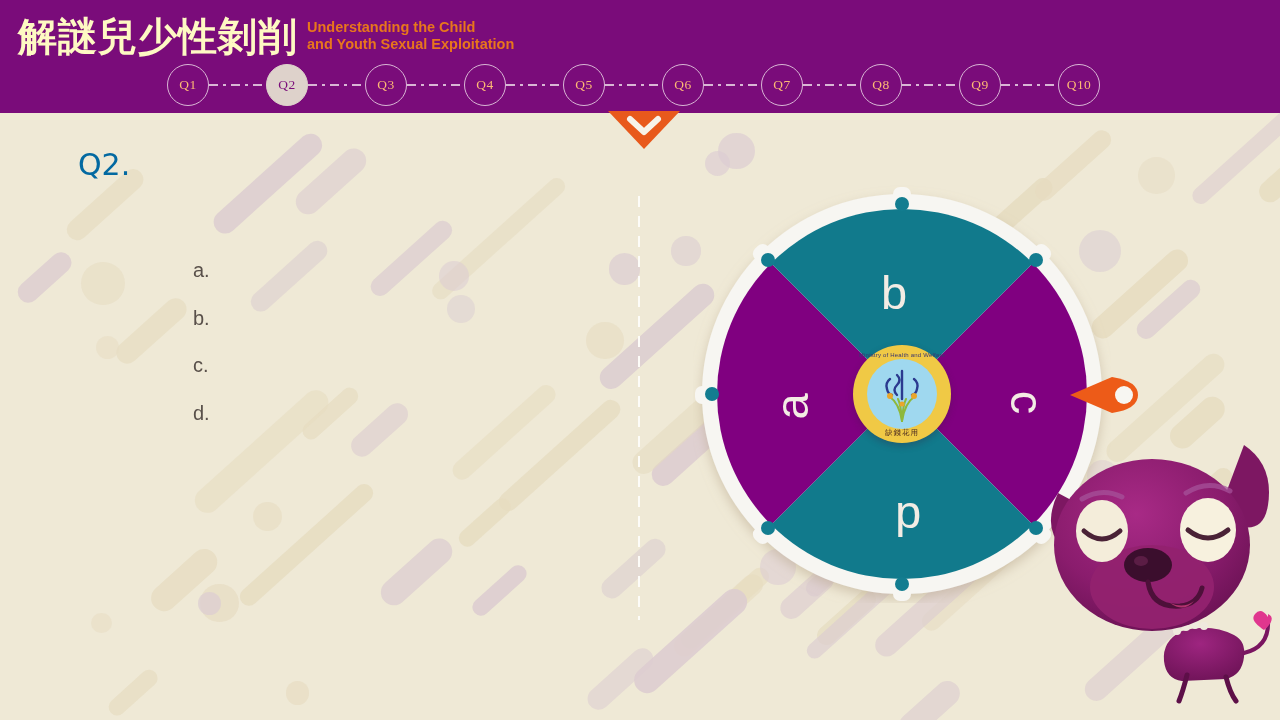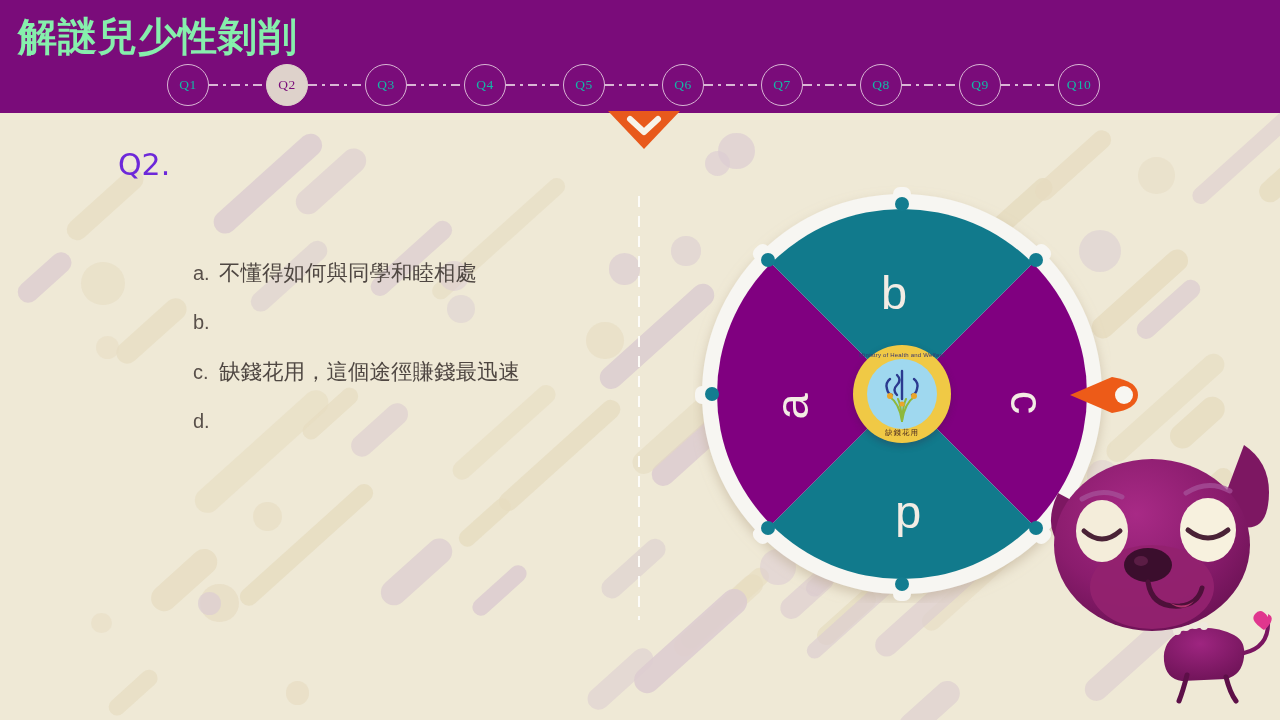--- a/index.html
+++ b/index.html
@@ -19,39 +19,39 @@
   }
   .dot { position:absolute; border-radius:50%; }
 
   
   #header {
     position:absolute; top:0; left:0; width:1280px; height:113px;
     background:#7a0c7a; z-index:5;
   }
   #brand { position:absolute; left:18px; top:14px; display:flex; align-items:flex-start; }
   #brand-zh {
-    font-size:39px; font-weight:bold; color:#86efac; letter-spacing:1px;
+    font-size:39px; font-weight:bold; color:#fef9c3; letter-spacing:1px;
     line-height:46px; white-space:nowrap;
     font-family:"DejaVu Sans","Liberation Sans",sans-serif;
   }
   #brand-en {
     margin-left:9px; margin-top:5px; color:#e8761c; font-size:14.5px;
     font-weight:bold; line-height:17px; white-space:nowrap;
   }
 
   
   #stepper {
     position:absolute; left:0; top:62px; width:1280px; height:45px;
     display:flex; align-items:center;
   }
   #stepper-inner { display:flex; align-items:center; margin-left:167px; }
   .step {
     width:42px; height:42px; flex:0 0 auto; border-radius:50%;
     border:1.4px solid #d9b6d5; display:flex; align-items:center; justify-content:center;
-    color:#14b8a6; font-size:13.5px; letter-spacing:.4px;
+    color:#fdba74; font-size:13.5px; letter-spacing:.4px;
     font-family:"Liberation Serif","DejaVu Serif",serif;
   }
   .step.active { background:#ded2cb; border-color:#ded2cb; color:#7a0c7a; }
   .connector {
     flex:0 0 auto; width:57px; height:2px;
     background:repeating-linear-gradient(to right,#d9b6d5 0 9px,transparent 9px 14px,#d9b6d5 14px 17px,transparent 17px 22px);
   }
 
   
   #caret-marker {
@@ -61,22 +61,22 @@
   
   #divider {
     position:absolute; left:638px; top:196px; width:2px; height:424px; z-index:2;
     background:repeating-linear-gradient(to bottom,#fdfcf8 0 11px,transparent 11px 20px);
   }
 
   
   #question-panel { position:absolute; left:0; top:113px; width:638px; height:607px; z-index:3; }
   #question-block { position:absolute; left:78px; top:30px; width:540px; display:flex; }
   #q-number {
-    color:#6d28d9; font-size:30px; line-height:43px; white-space:nowrap;
-    font-family:"DejaVu Sans","Liberation Sans",sans-serif; padding-right:8px;margin-left:40px;
+    color:#0369a1; font-size:30px; line-height:43px; white-space:nowrap;
+    font-family:"DejaVu Sans","Liberation Sans",sans-serif; padding-right:8px;
   }
   #q-text {
     color:#7d1a7d; font-size:30px; line-height:43px; width:450px;
     font-family:"DejaVu Sans","Liberation Sans",sans-serif;
   }
   #options { position:absolute; left:193px; top:146px; width:430px; }
   .option { display:flex; align-items:baseline; margin-bottom:24.5px; }
   .opt-key {
     color:#59504a; font-size:20px; width:26px; flex:0 0 auto;
     font-family:"Liberation Sans","DejaVu Sans",sans-serif;
@@ -205,20 +205,24 @@
     <div class="dot" style="width: 23.5091px; height: 23.5091px; left: 285.563px; top: 681.456px; background: rgb(231, 220, 194); opacity: 0.72;"></div>
     <div class="dot" style="width: 42.2023px; height: 42.2023px; left: 1078.67px; top: 229.944px; background: rgb(220, 205, 210); opacity: 0.59;"></div>
     <div class="dot" style="width: 21.2246px; height: 21.2246px; left: 798.647px; top: 304.988px; background: rgb(231, 220, 194); opacity: 0.71;"></div>
     <div class="dot" style="width: 30.2825px; height: 30.2825px; left: 438.931px; top: 260.592px; background: rgb(220, 205, 210); opacity: 0.58;"></div>
   </div>
 
 <div id="header">
 
   <div id="brand">
     <div id="brand-zh">解謎兒少性剝削</div>
+    <div id="brand-en">
+      <div>Understanding the Child</div>
+      <div>and Youth Sexual Exploitation</div>
+    </div>
   </div>
 
   <div id="stepper">
     <div id="stepper-inner">
         <div class="step">Q1</div>
         <div class="connector"></div>
         <div class="step active">Q2</div>
         <div class="connector"></div>
         <div class="step">Q3</div>
         <div class="connector"></div>
@@ -248,28 +252,26 @@
 
 <div id="question-panel">
 
   <div id="question-block">
     <span id="q-number">Q2.</span>
   </div>
 
   <div id="options">
       <div class="option">
         <span class="opt-key">a.</span>
-        <span class="opt-text">不懂得如何與同學和睦相處</span>
       </div>
       <div class="option">
         <span class="opt-key">b.</span>
       </div>
       <div class="option">
         <span class="opt-key">c.</span>
-        <span class="opt-text">缺錢花用，這個途徑賺錢最迅速</span>
       </div>
       <div class="option">
         <span class="opt-key">d.</span>
       </div>
     </div>
 
 </div>
 
 <div id="wheel-area">
 

